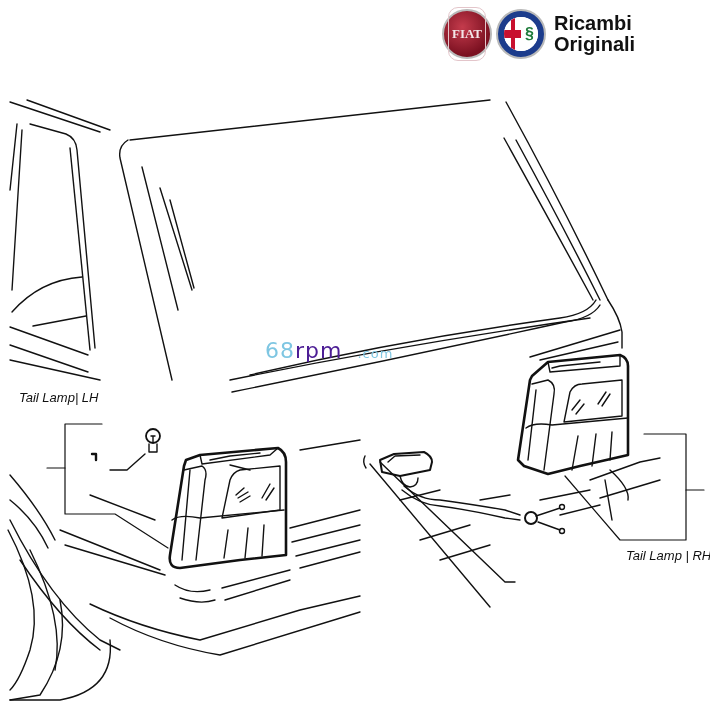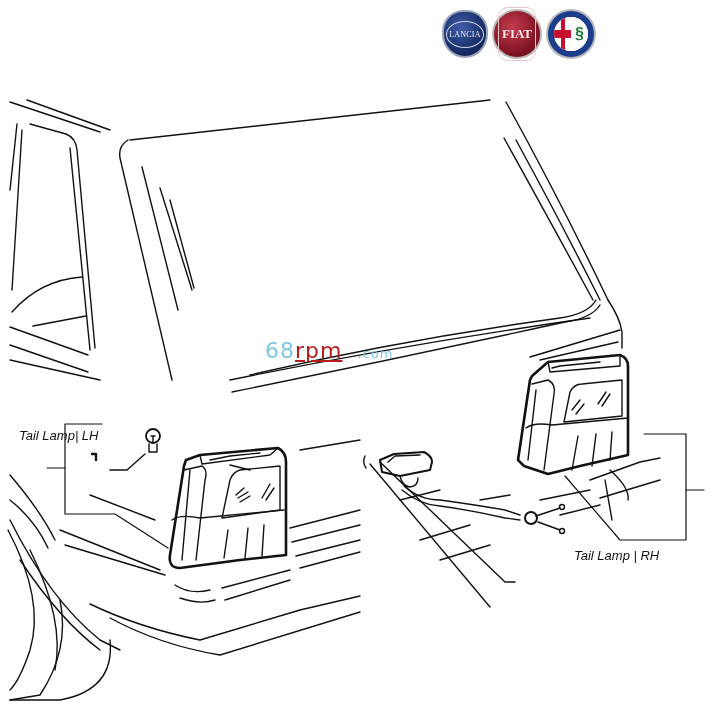--- a/index.html
+++ b/index.html
@@ -13,21 +13,21 @@
   .badge-fiat span { color:#f3e6e8; font-family:"Liberation Serif", serif; font-size:13px; font-weight:bold; border:1px solid #e3c5ca; border-radius:10px; padding:18px 3px; }
   .badge-alfa { background:#1c3c8c; border:2px solid #b9b9b9; }
   .badge-alfa .inner { width:34px; height:34px; border-radius:50%; background:#ffffff; display:flex; overflow:hidden; }
   .badge-alfa .inner .l { width:50%; background:linear-gradient(#fff 0 38%, #c8102e 38% 62%, #fff 62%); position:relative; }
   .badge-alfa .inner .l::after { content:""; position:absolute; left:50%; top:0; width:4px; height:100%; background:#c8102e; transform:translateX(-50%); }
   .badge-alfa .inner .r { width:50%; background:#ffffff; display:flex; align-items:center; justify-content:center; color:#1e7b3a; font-size:16px; font-weight:bold; }
   .brand-text { font-family:"Liberation Sans", sans-serif; font-weight:bold; font-size:20px; line-height:21px; color:#111; margin-left:4px; }
   .label { position:absolute; font-family:"Liberation Sans", sans-serif; font-style:italic; font-size:13px; color:#111; white-space:nowrap; }
   .watermark { position:absolute; left:265px; top:338px; font-family:"DejaVu Sans", sans-serif; font-size:22px; letter-spacing:1px; white-space:nowrap; }
   .wm-a { color:#7ec6e2; }
-  .wm-b { color:#b91c1c;text-decoration:underline; }
+  .wm-b { color:#4c1d95; }
   .wm-c { color:#7ec6e2; font-size:13px;margin-left:15px; }
 </style>
 </head>
 <body>
 
 <svg id="drawing" viewBox="0 0 710 710" xmlns="http://www.w3.org/2000/svg" fill="none" stroke="#111" stroke-width="1.4" stroke-linecap="round" stroke-linejoin="round">
 
   <g>
     <path d="M10 102 L100 132"></path>
     <path d="M27 100 L110 130"></path>
@@ -148,32 +148,33 @@
     <path d="M47 468 L65 468"></path>
     <path d="M92 454 L96 454 L96 460" stroke-width="2.4"></path>
   </g>
   <g stroke-width="1.2">
     <path d="M644 434 L686 434 L686 540 L620 540 L565 476"></path>
     <path d="M686 490 L704 490"></path>
   </g>
 </svg>
 
 <div class="brand">
-  <div class="badge badge-lancia">
-      <span>LANCIA</span>
-    </div>
   <div class="badge badge-fiat">
       <span>FIAT</span>
     </div>
   <div class="badge badge-alfa">
       <div class="inner">
         <div class="l"></div>
         <div class="r">§</div>
       </div>
     </div>
+  <div class="brand-text">
+    <div>Ricambi</div>
+    <div>Originali</div>
+  </div>
 </div>
 
 <div class="watermark">
   <span class="wm-a">68</span><span class="wm-b">rpm</span><span class="wm-c">.com</span>
 </div>
 
-<div class="label" style="left:19px; top:390px;margin-top:38px;">Tail Lamp| LH</div>
-<div class="label" style="left:574px; top:548px;">Tail Lamp | RH</div>
+<div class="label" style="left:19px; top:390px;">Tail Lamp| LH</div>
+<div class="label" style="left:626px; top:548px;">Tail Lamp | RH</div>
 
 </body></html>

